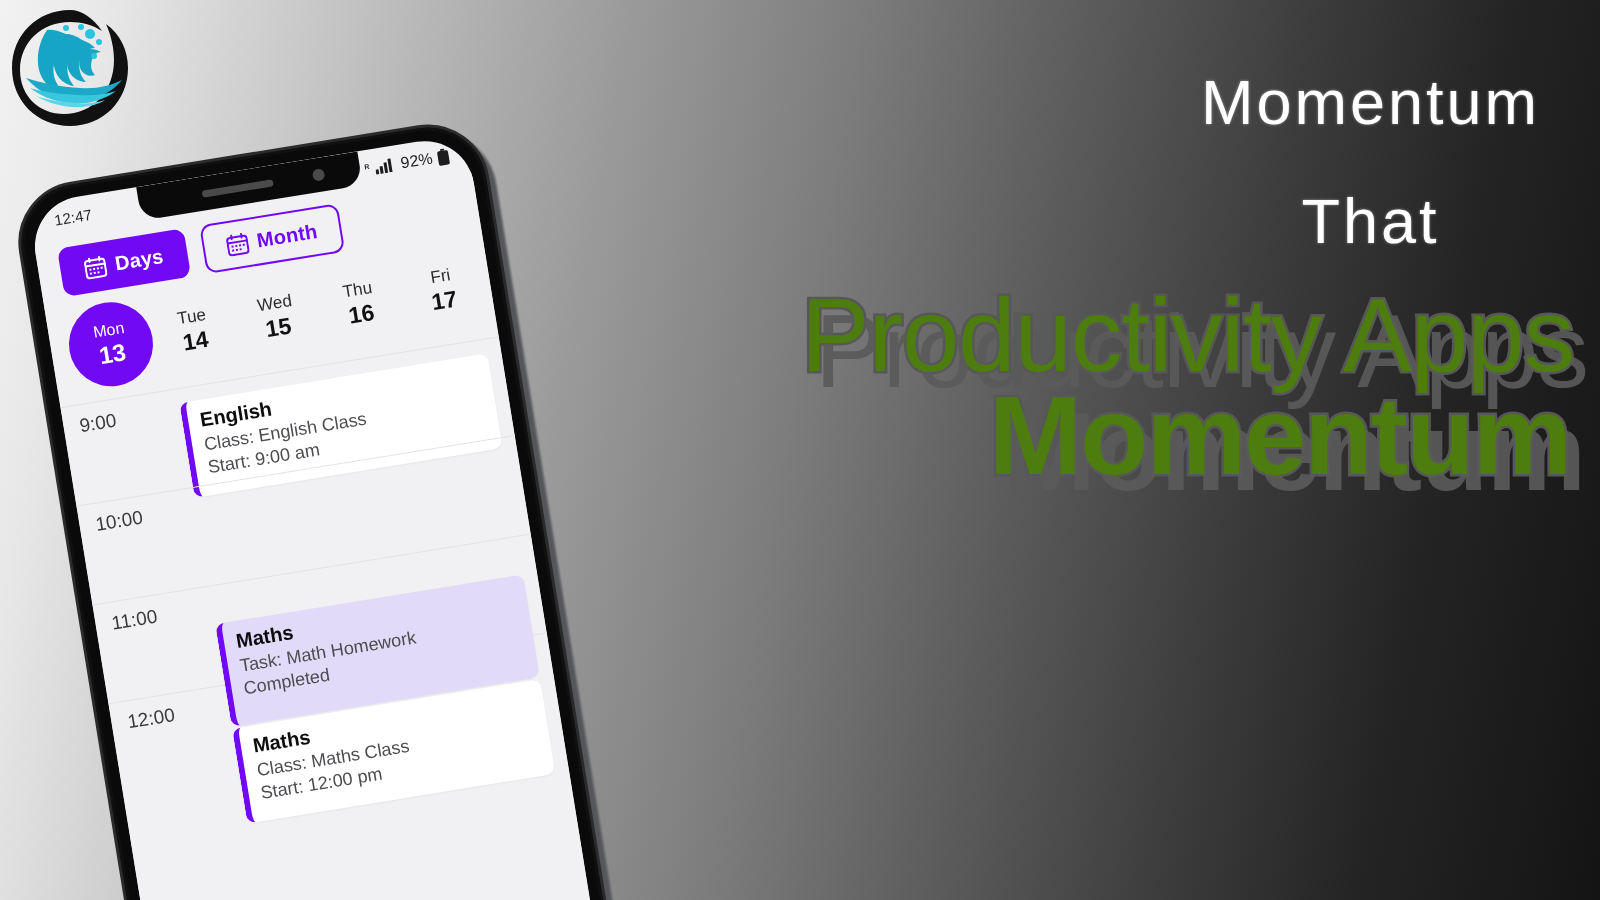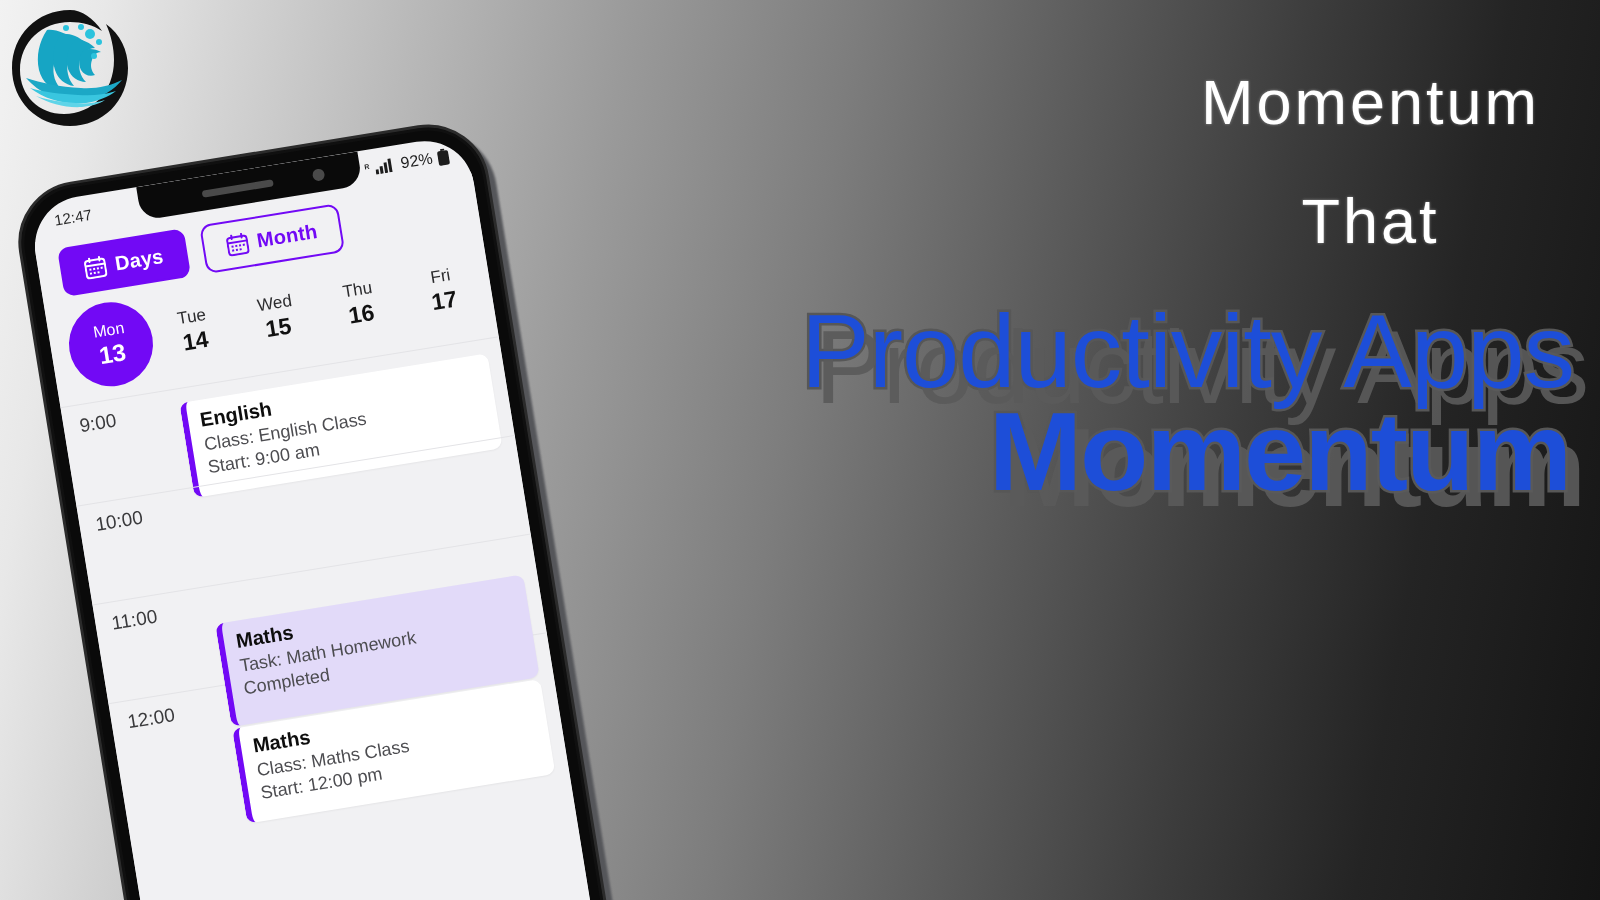--- a/index.html
+++ b/index.html
@@ -24,24 +24,24 @@
     font-size:63px; line-height:0.94; font-weight:400;
     letter-spacing:3px;
     text-shadow: 0 0 3px rgba(255,255,255,.45);
     white-space:pre-line;
   }
   .brand .l1 { display:block; }
   .brand .l2 { display:block; }
 
   
   .headline {
-    position:absolute; left:560px; top:304px; width:1010px;
+    position:absolute; left:560px; top:288px; width:1010px;
     text-align:right;
     line-height:0.93;
-    color:#1d4ed8;
+    color:#4d7c0f;
   }
   .headline .hl {
     display:block; position:relative;
     font-size:103px; font-weight:400;
     letter-spacing:-1px;
     -webkit-text-stroke: 5px #575757;
     paint-order: stroke fill;
     text-shadow: 14px 16px 0 rgba(90,90,90,.92);
   }
   .headline .hl3 {

